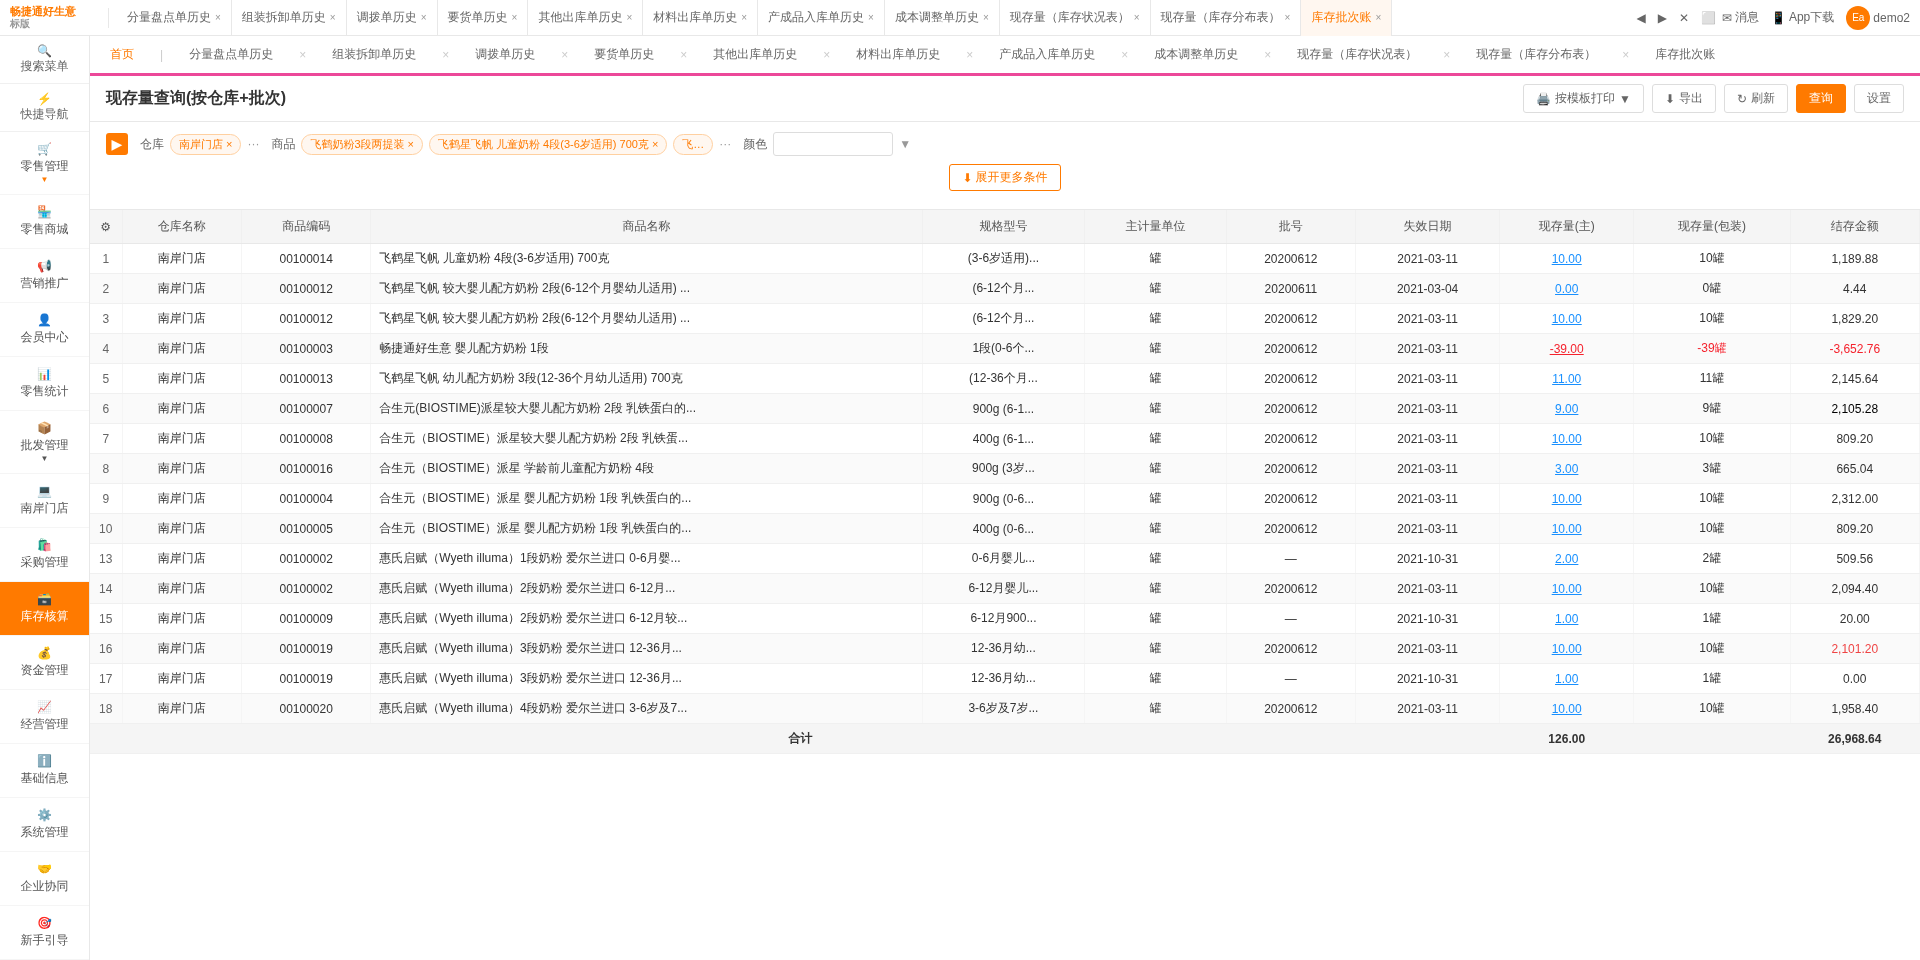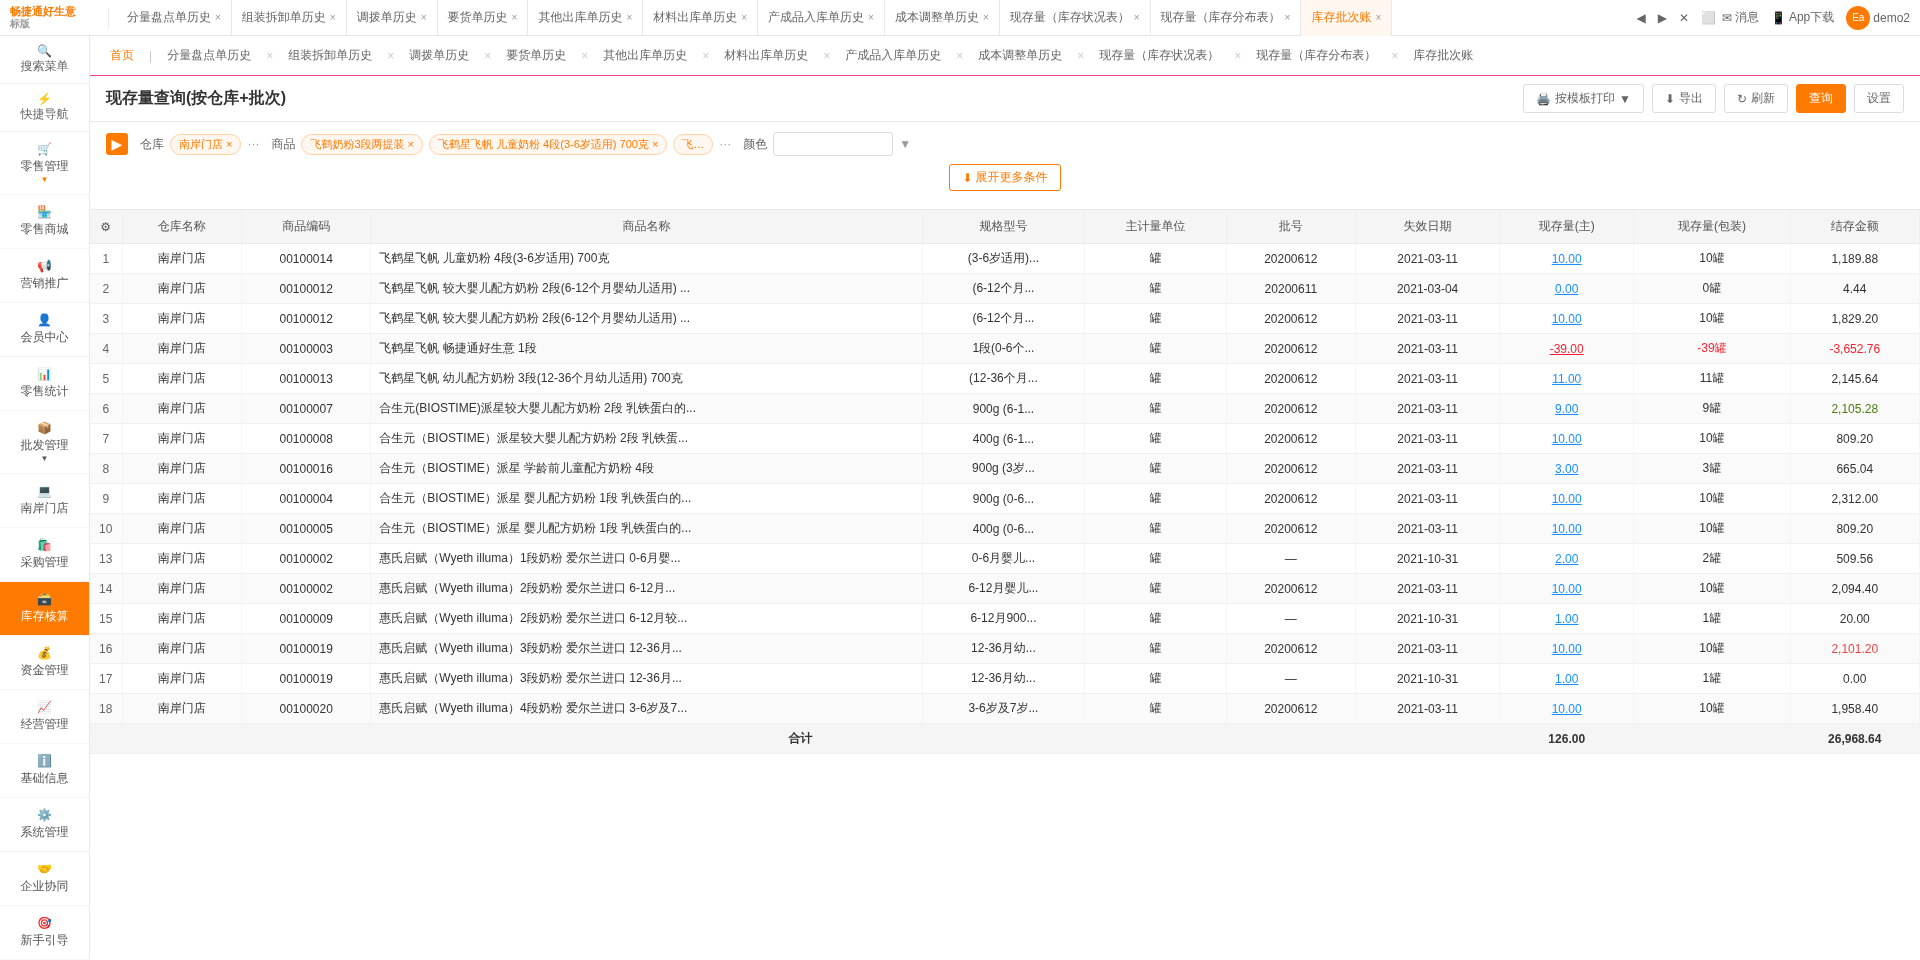--- a/index.html
+++ b/index.html
@@ -25,21 +25,21 @@
     .sidebar { width: 90px; background: #fff; border-right: 1px solid #e8e8e8; display: flex; flex-direction: column; }
     .search-menu { padding: 8px; text-align: center; font-size: 12px; color: #666; cursor: pointer; border-bottom: 1px solid #f0f0f0; }
     .sidebar-item { padding: 10px 8px; text-align: center; font-size: 12px; color: #555; cursor: pointer; border-bottom: 1px solid #f5f5f5; }
     .sidebar-item.active { background: #ff7a00; color: #fff; }
     .sidebar-item .item-label { margin-top: 2px; }
 
     
     .main { flex: 1; display: flex; flex-direction: column; overflow: hidden; }
 
     
-    .sub-nav { display: flex; align-items: center; background: #fff; height: 40px; padding: 0 10px; border-bottom: 1px solid #ec4899; gap: 5px; }
+    .sub-nav { display: flex; align-items: center; background: #fff; height: 40px; padding: 0 10px; border-bottom: 3px solid #ec4899; gap: 16px; }
     .sub-nav-item { padding: 5px 10px; font-size: 12px; color: #666; cursor: pointer; border-radius: 3px; white-space: nowrap; }
     .sub-nav-item.home { color: #ff7a00; }
 
     
     .page-header { background: #fff; padding: 8px 16px; border-bottom: 1px solid #e8e8e8; display: flex; align-items: center; justify-content: space-between; }
     .page-title { font-size: 16px; font-weight: bold; color: #333; }
     .header-actions { display: flex; align-items: center; gap: 8px; }
     .btn { display: flex; align-items: center; gap: 4px; padding: 5px 12px; border-radius: 3px; cursor: pointer; font-size: 12px; border: 1px solid #ddd; background: #fff; color: #666; }
     .btn-primary { background: #ff7a00; color: #fff; border-color: #ff7a00; }
 
@@ -372,21 +372,21 @@
     <td>20200612</td>
     <td>2021-03-11</td>
     <td style="color:#1890ff;text-decoration:underline;cursor:pointer;">10.00</td>
     <td style="color:#333;">10罐</td>
     <td style="color:#333;">1,829.20</td>
   </tr>
             <tr style="background: rgb(250, 250, 250);">
     <td style="color:#666;">4</td>
     <td>南岸门店</td>
     <td>00100003</td>
-    <td class="td-left" style="max-width:300px;overflow:hidden;text-overflow:ellipsis;white-space:nowrap;">飞鹤星飞帆 畅捷通好生意 1段</td>
+    <td class="td-left" style="max-width:300px;overflow:hidden;text-overflow:ellipsis;white-space:nowrap;">畅捷通好生意 婴儿配方奶粉 1段</td>
     <td>1段(0-6个...</td>
     <td>罐</td>
     <td>20200612</td>
     <td>2021-03-11</td>
     <td style="color:#f5222d;text-decoration:underline;cursor:pointer;">-39.00</td>
     <td style="color:#f5222d;">-39罐</td>
     <td style="color:#f5222d;">-3,652.76</td>
   </tr>
             <tr style="background: rgb(255, 255, 255);">
     <td style="color:#666;">5</td>
@@ -405,21 +405,21 @@
     <td style="color:#666;">6</td>
     <td>南岸门店</td>
     <td>00100007</td>
     <td class="td-left" style="max-width:300px;overflow:hidden;text-overflow:ellipsis;white-space:nowrap;">合生元(BIOSTIME)派星较大婴儿配方奶粉 2段 乳铁蛋白的...</td>
     <td>900g (6-1...</td>
     <td>罐</td>
     <td>20200612</td>
     <td>2021-03-11</td>
     <td style="color:#1890ff;text-decoration:underline;cursor:pointer;">9.00</td>
     <td style="color:#333;">9罐</td>
-    <td style="color:#4d7c0f;">2,105.28</td>
+    <td style="color:#000000;">2,105.28</td>
   </tr>
             <tr style="background: rgb(255, 255, 255);">
     <td style="color:#666;">7</td>
     <td>南岸门店</td>
     <td>00100008</td>
     <td class="td-left" style="max-width:300px;overflow:hidden;text-overflow:ellipsis;white-space:nowrap;">合生元（BIOSTIME）派星较大婴儿配方奶粉 2段 乳铁蛋...</td>
     <td>400g (6-1...</td>
     <td>罐</td>
     <td>20200612</td>
     <td>2021-03-11</td>

